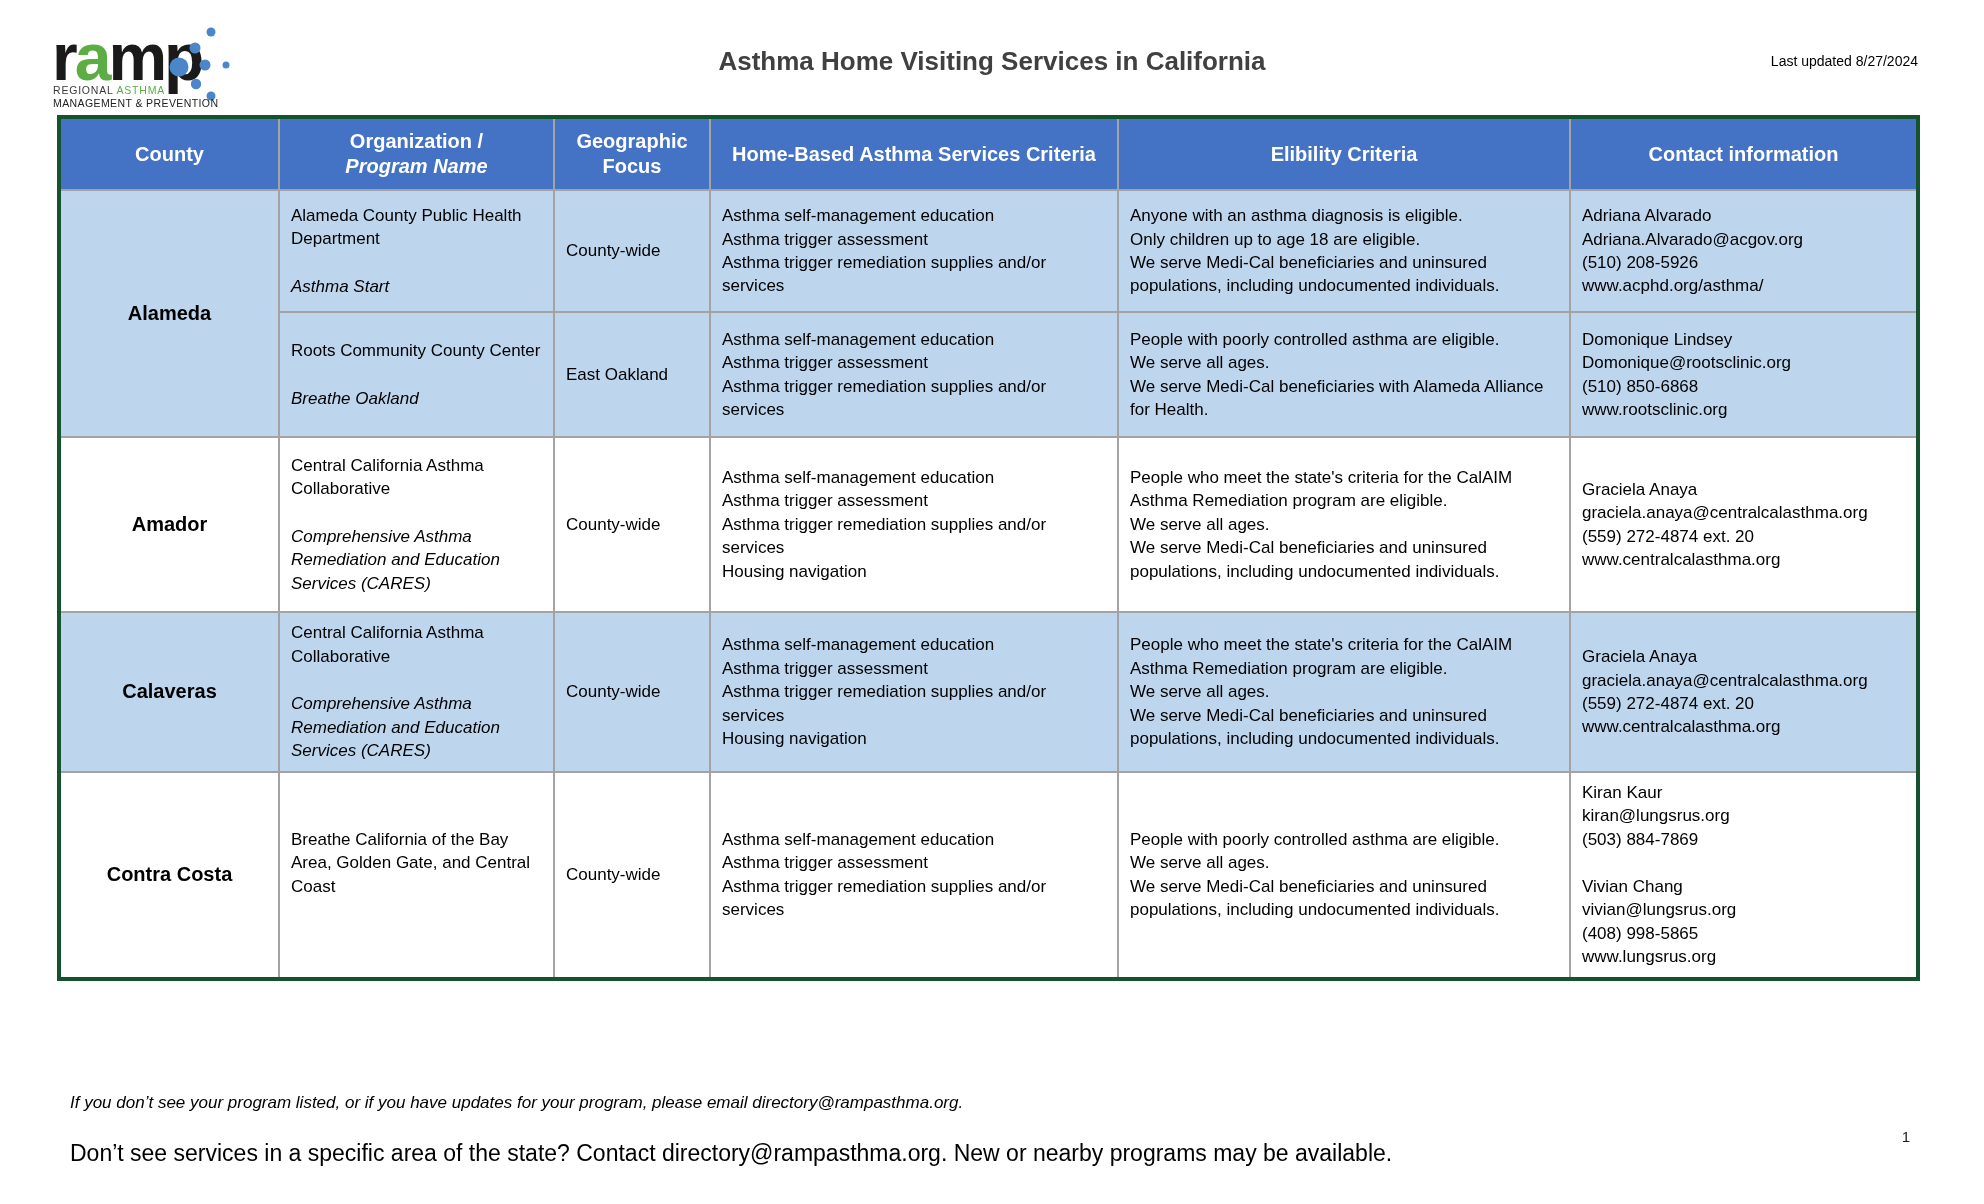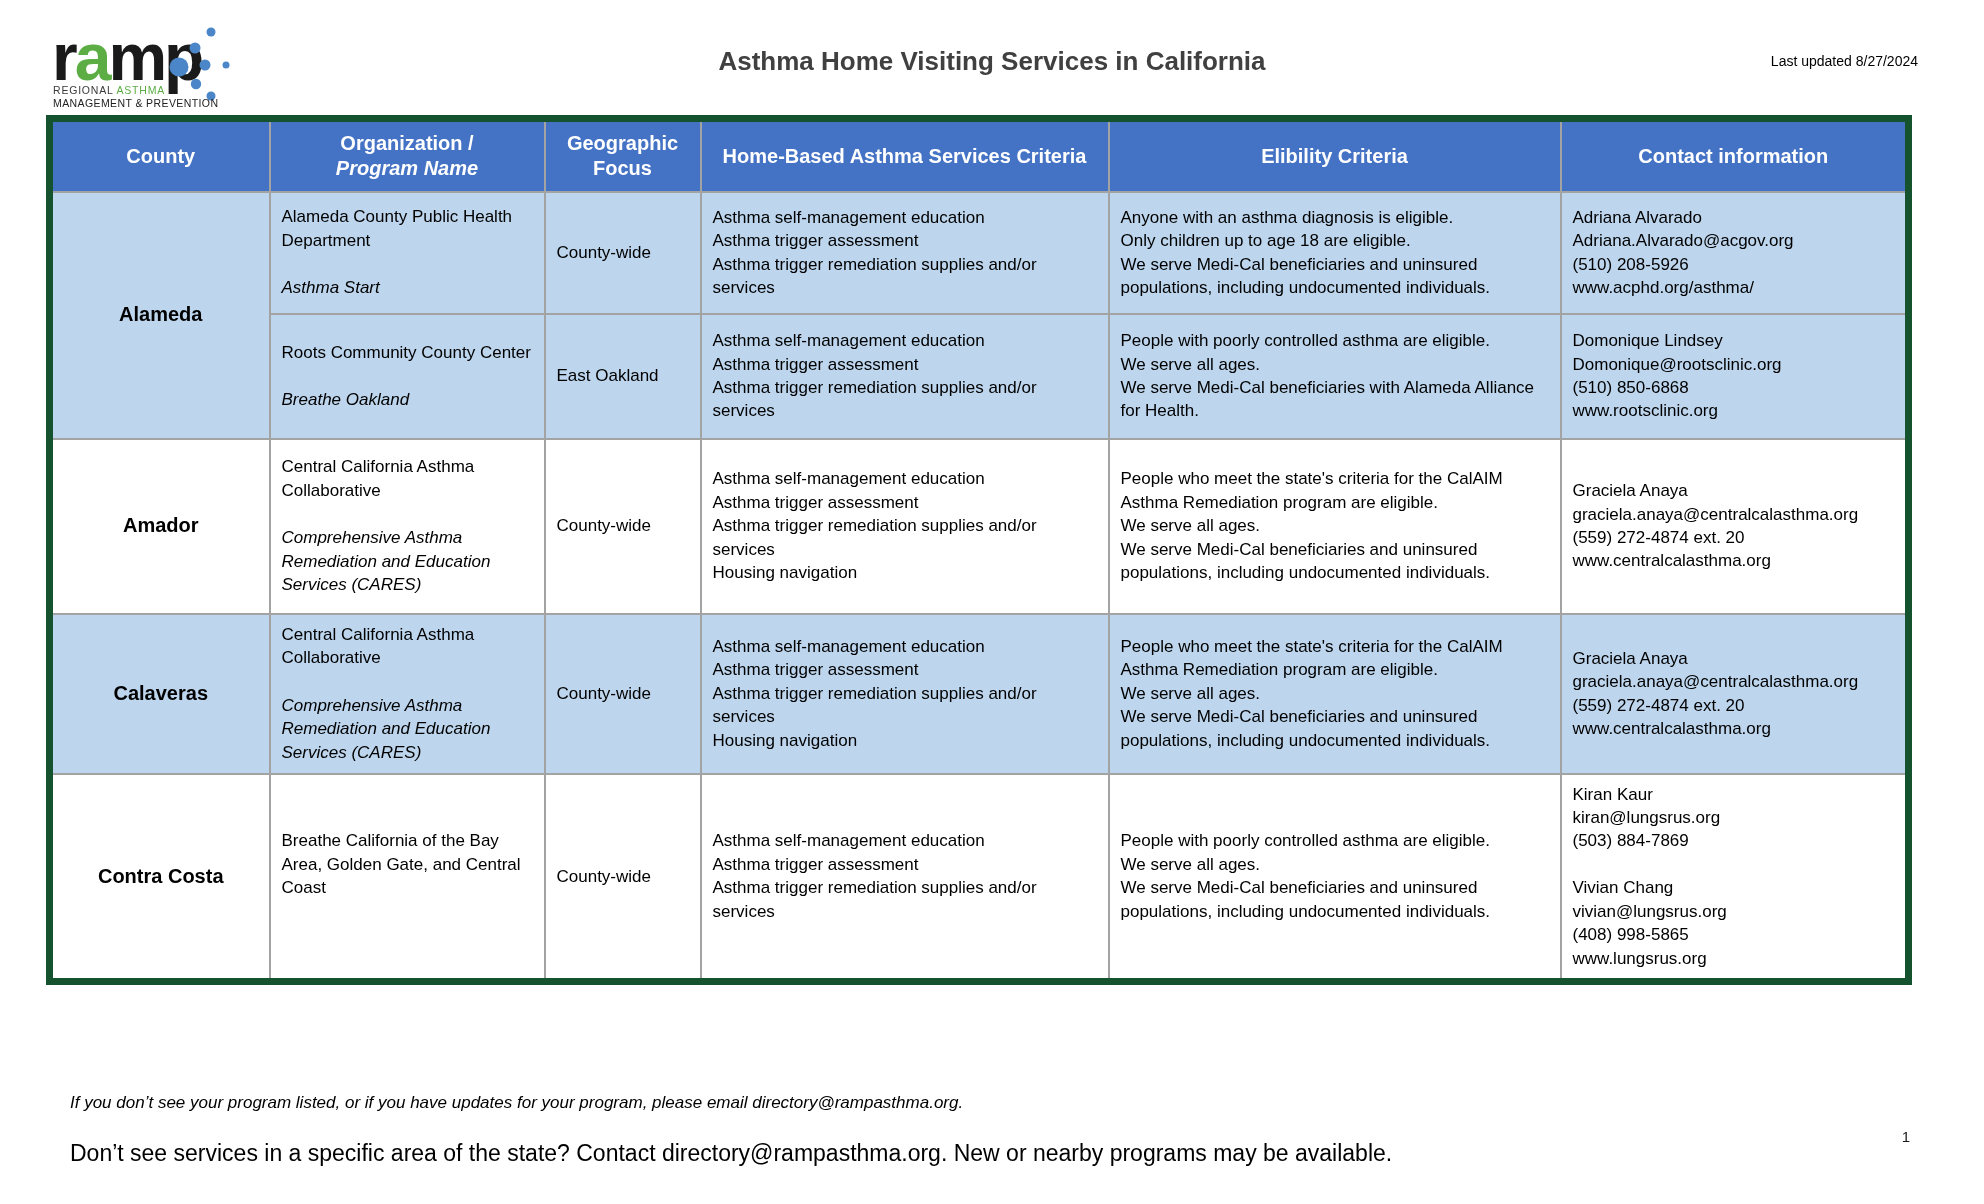--- a/index.html
+++ b/index.html
@@ -14,24 +14,24 @@
   .logo-svg { position: absolute; left: 52px; top: 12px; }
   .page-title {
     position: absolute; top: 46px; left: 0; width: 100%;
     text-align: center; font-size: 26px; font-weight: bold; color: #404040;
   }
   .last-updated {
     position: absolute; top: 53px; right: 66px;
     font-size: 14px; color: #000;
   }
   table.services {
-    position: absolute; left: 46px; top: 115px;
+    position: absolute; left: 57px; top: 115px;
     width: 1859px;
     border-collapse: collapse; table-layout: fixed;
-    border: 7px solid #14532d;
+    border: 4px solid #14532d;
   }
   table.services th, table.services td {
     border: 2px solid #a3a3a3;
     vertical-align: middle;
   }
   table.services thead th {
     background: #4472c4; color: #ffffff;
     font-size: 20px; font-weight: bold; text-align: center;
     height: 73px; line-height: 1.25; padding: 2px 6px;
   }

